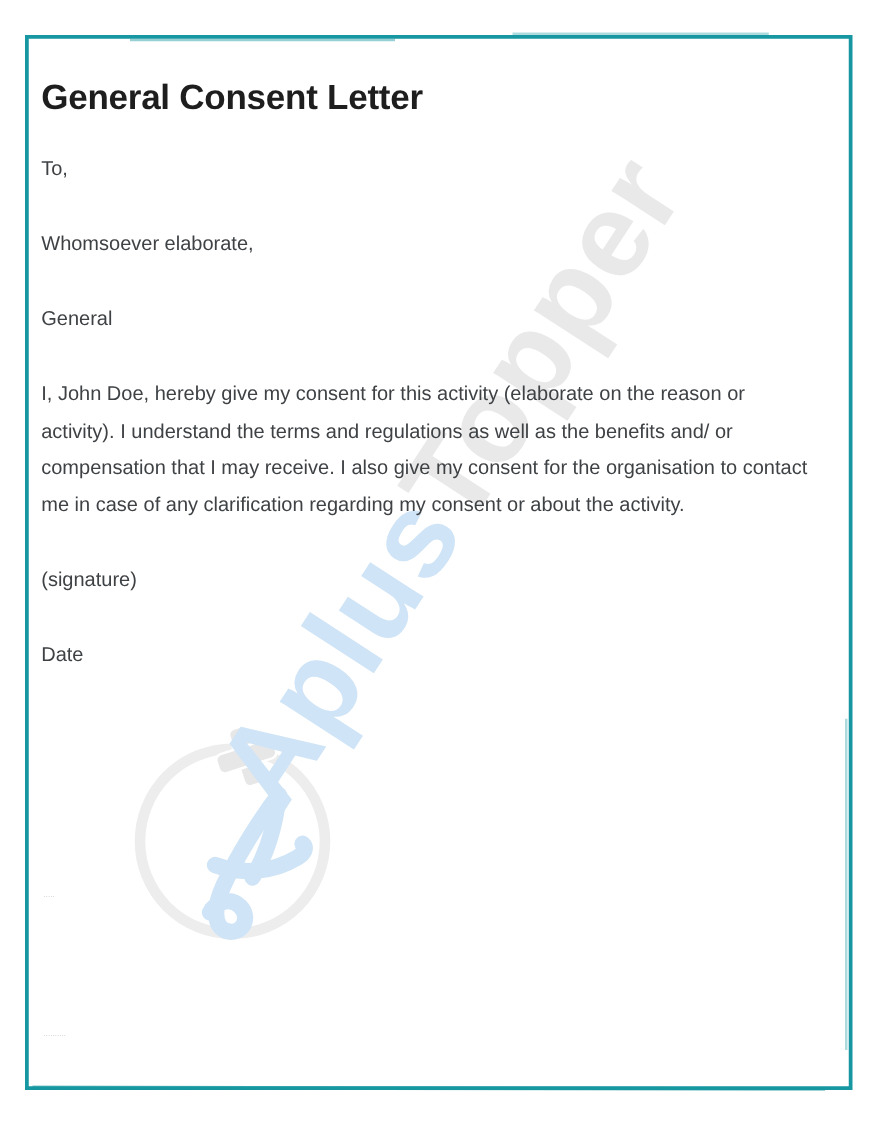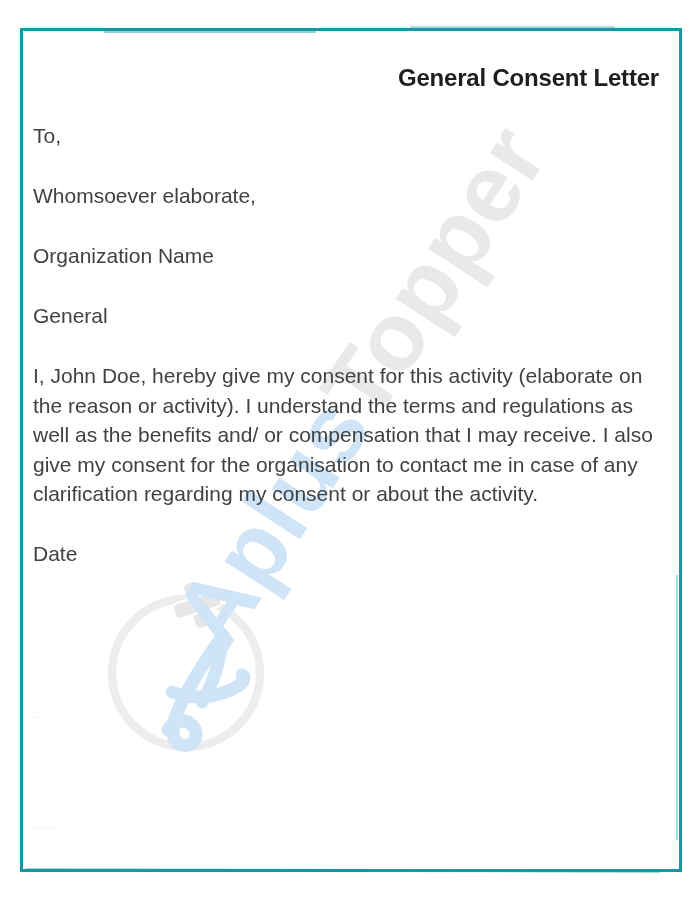--- a/index.html
+++ b/index.html
@@ -50,28 +50,28 @@
   .wm-brand .suffix { color: var(--wm_gray); }
   .wm-logo { left: 106px; top: 578px; width: 162px; height: 178px; }
 
   
   .content {
     position: absolute; left: 33px; top: 64px; width: 626px;
     z-index: 2;
   }
   .title {
     margin: 0 0 29px 0;
-    font-size: 24px; line-height: 28px; font-weight: 700;
+    font-size: 28px; line-height: 28px; font-weight: 700;
     letter-spacing: -0.2px;
-    text-align: right;
+    text-align: left;
     color: var(--title_ink);
   }
   .line, .para {
     margin: 0 0 30.5px 0;
-    font-size: 21px; line-height: 29.5px;
+    font-size: 16px; line-height: 29.5px;
     color: var(--ink);
   }
   .last { margin-bottom: 0; }
 
   .fineprint {
     position: absolute; z-index: 2;
     font-size: 9px; letter-spacing: 1px;
     color: var(--fineprint);
     transform: scale(.45); transform-origin: 0 0;
     white-space: nowrap;
@@ -96,23 +96,23 @@
 </svg>
 
 <div class="wm wm-brand">
   <span class="prefix">Aplus</span><span class="suffix">Topper</span>
 </div>
 
 <div class="content">
   <h1 class="title">General Consent Letter</h1>
   <p class="line">To,</p>
   <p class="line">Whomsoever elaborate,</p>
-  <p class="line">Organization Name</p>
   <p class="line">General</p>
   <p class="para">I, John Doe, hereby give my consent for this activity (elaborate on the reason or activity). I understand the terms and regulations as well as the benefits and/ or compensation that I may receive. I also give my consent for the organisation to contact me in case of any clarification regarding my consent or about the activity.</p>
+  <p class="line">(signature)</p>
   <p class="line last">Date</p>
 </div>
 
 <div class="fineprint fineprint-1">·····</div>
 <div class="fineprint fineprint-2">··········</div>
 
 <div class="frame"></div>
 <div class="stroke stroke-top-a"></div>
 <div class="stroke stroke-top-b"></div>
 <div class="stroke stroke-bottom"></div>

